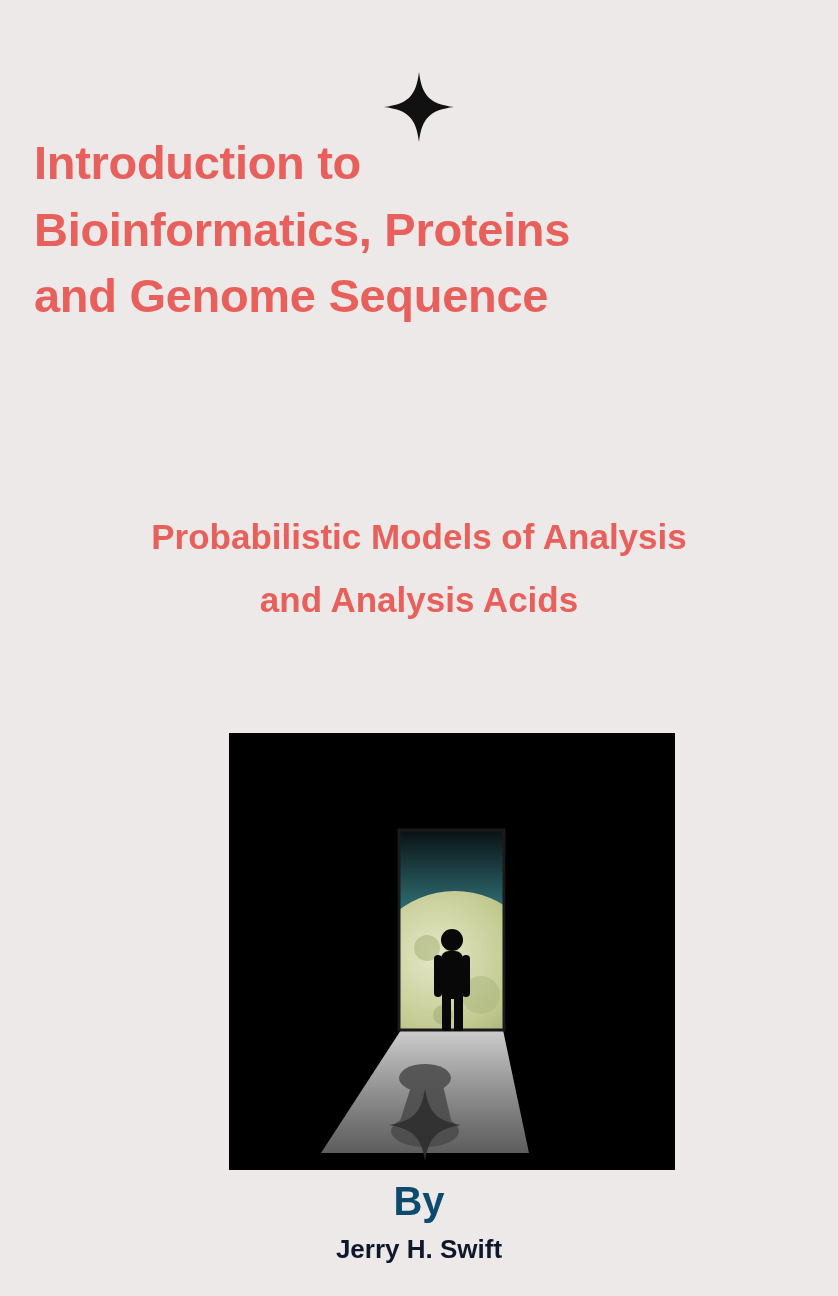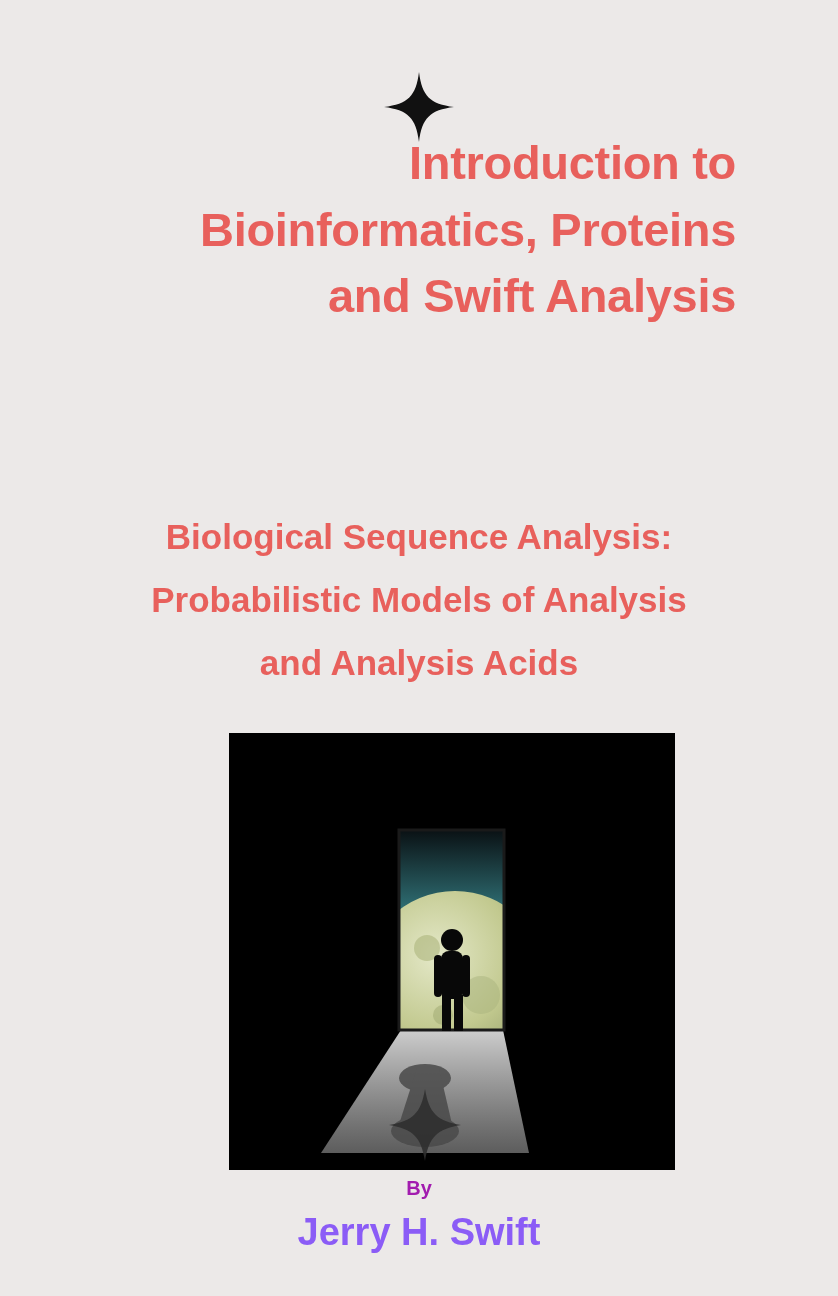--- a/index.html
+++ b/index.html
@@ -30,21 +30,21 @@
     width: 70px;
     height: 70px;
   }
 
   
   .title-block {
     position: absolute;
     top: 130px;
     left: 0;
     width: 770px;
-    text-align: right;
+    text-align: left;
     padding: 0 34px;
     box-sizing: border-box;
   }
   .title-line {
     color: #e8605c;
     font-size: 47px;
     font-weight: bold;
     line-height: 1.42;
     letter-spacing: -0.3px;
     white-space: nowrap;
@@ -82,52 +82,51 @@
 
   
   .author-block {
     position: absolute;
     top: 1176px;
     left: 0;
     width: 838px;
     text-align: center;
   }
   .by-label {
-    color: #a21caf;
-    font-size: 20px;
+    color: #0c4a6e;
+    font-size: 40px;
     font-weight: bold;
     line-height: 1.25;
   }
   .author-name {
-    color: #8b5cf6;
-    font-size: 38px;
+    color: #0f172a;
+    font-size: 26px;
     font-weight: bold;
     line-height: 1.35;
     margin-top: 6px;
   }
 </style>
 </head>
 <body>
 
 <div class="cover">
 
   <div class="sparkle-top">
     <svg viewBox="0 0 70 70" width="70" height="70" aria-hidden="true">
       <path d="M35 0 C38 24 46 32 70 35 C46 38 38 46 35 70 C32 46 24 38 0 35 C24 32 32 24 35 0 Z" fill="#111111"></path>
     </svg>
   </div>
 
   <div class="title-block">
     <div class="title-line">Introduction to</div>
     <div class="title-line">Bioinformatics, Proteins</div>
-    <div class="title-line">and Swift Analysis</div>
+    <div class="title-line">and Genome Sequence</div>
   </div>
 
   <div class="subtitle-block">
-    <div class="subtitle-line">Biological Sequence Analysis:</div>
     <div class="subtitle-line">Probabilistic Models of Analysis</div>
     <div class="subtitle-line">and Analysis Acids</div>
   </div>
 
   <div class="artwork">
     <svg class="art-svg" viewBox="0 0 446 437" aria-hidden="true">
       <defs>
         <linearGradient id="skyGrad" x1="0" y1="0" x2="0" y2="1">
           <stop offset="0%" stop-color="#0a1114"></stop>
           <stop offset="40%" stop-color="#2f6f74"></stop>

